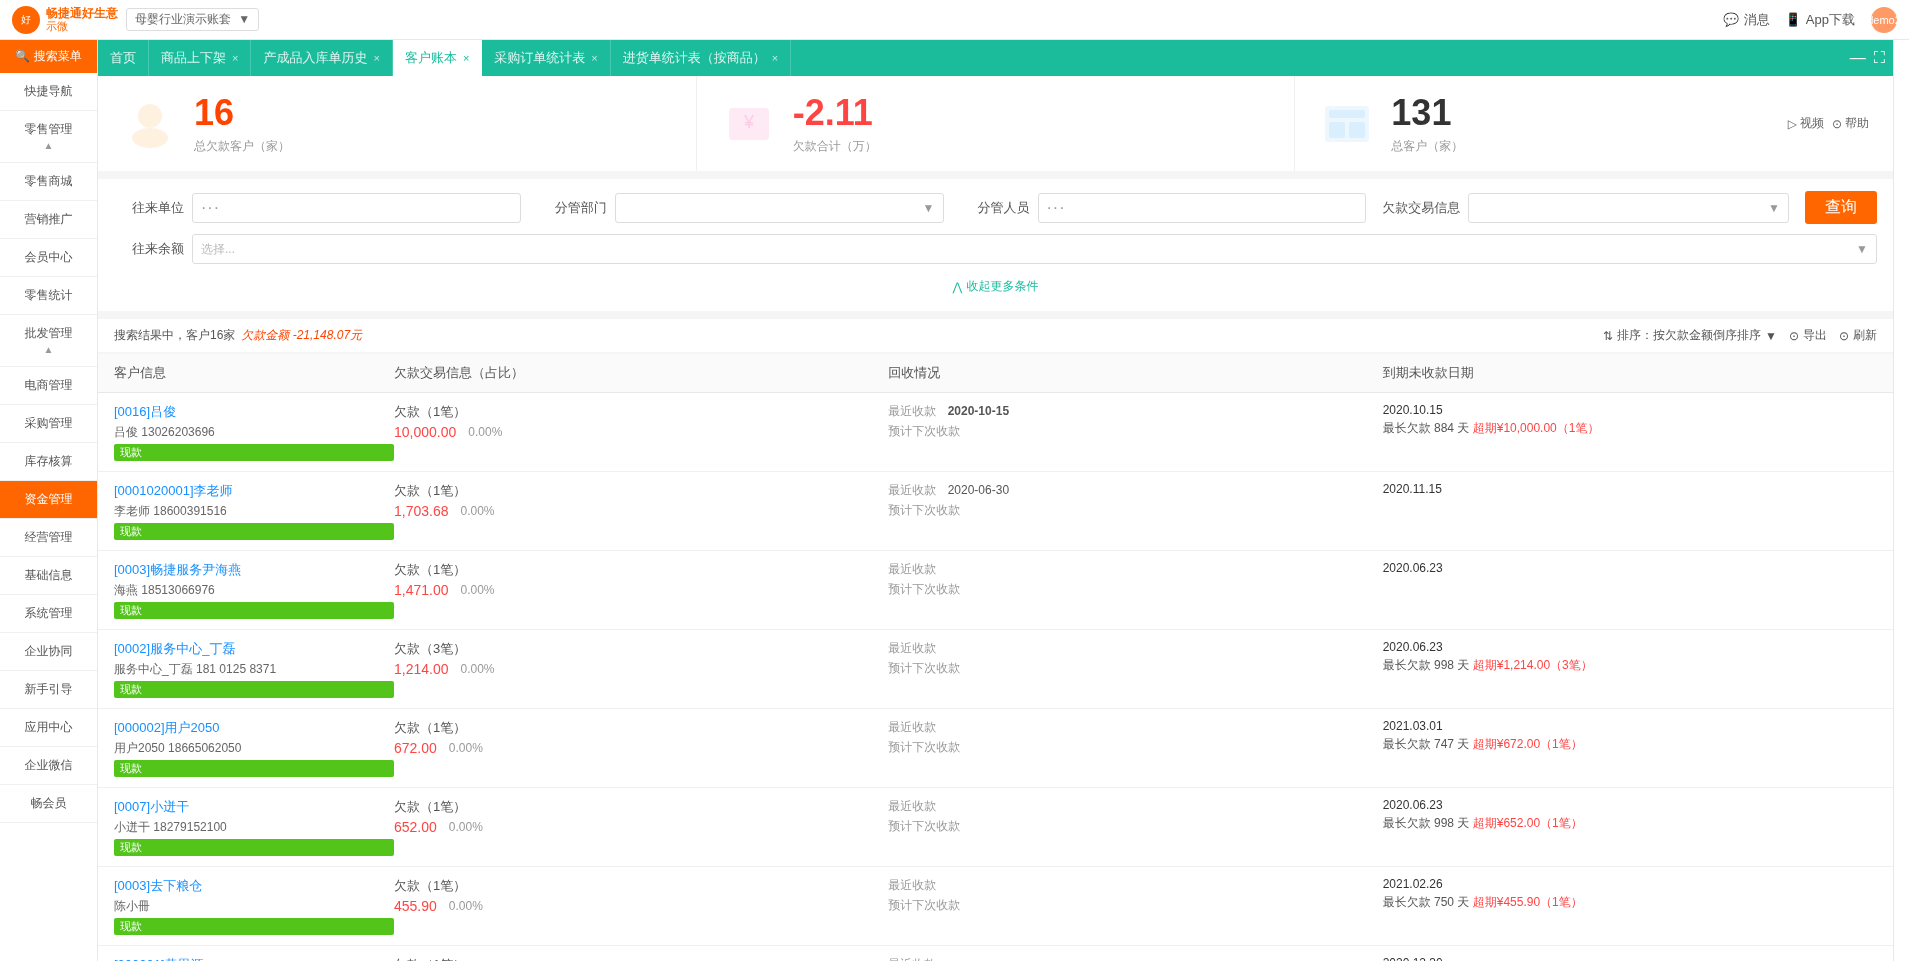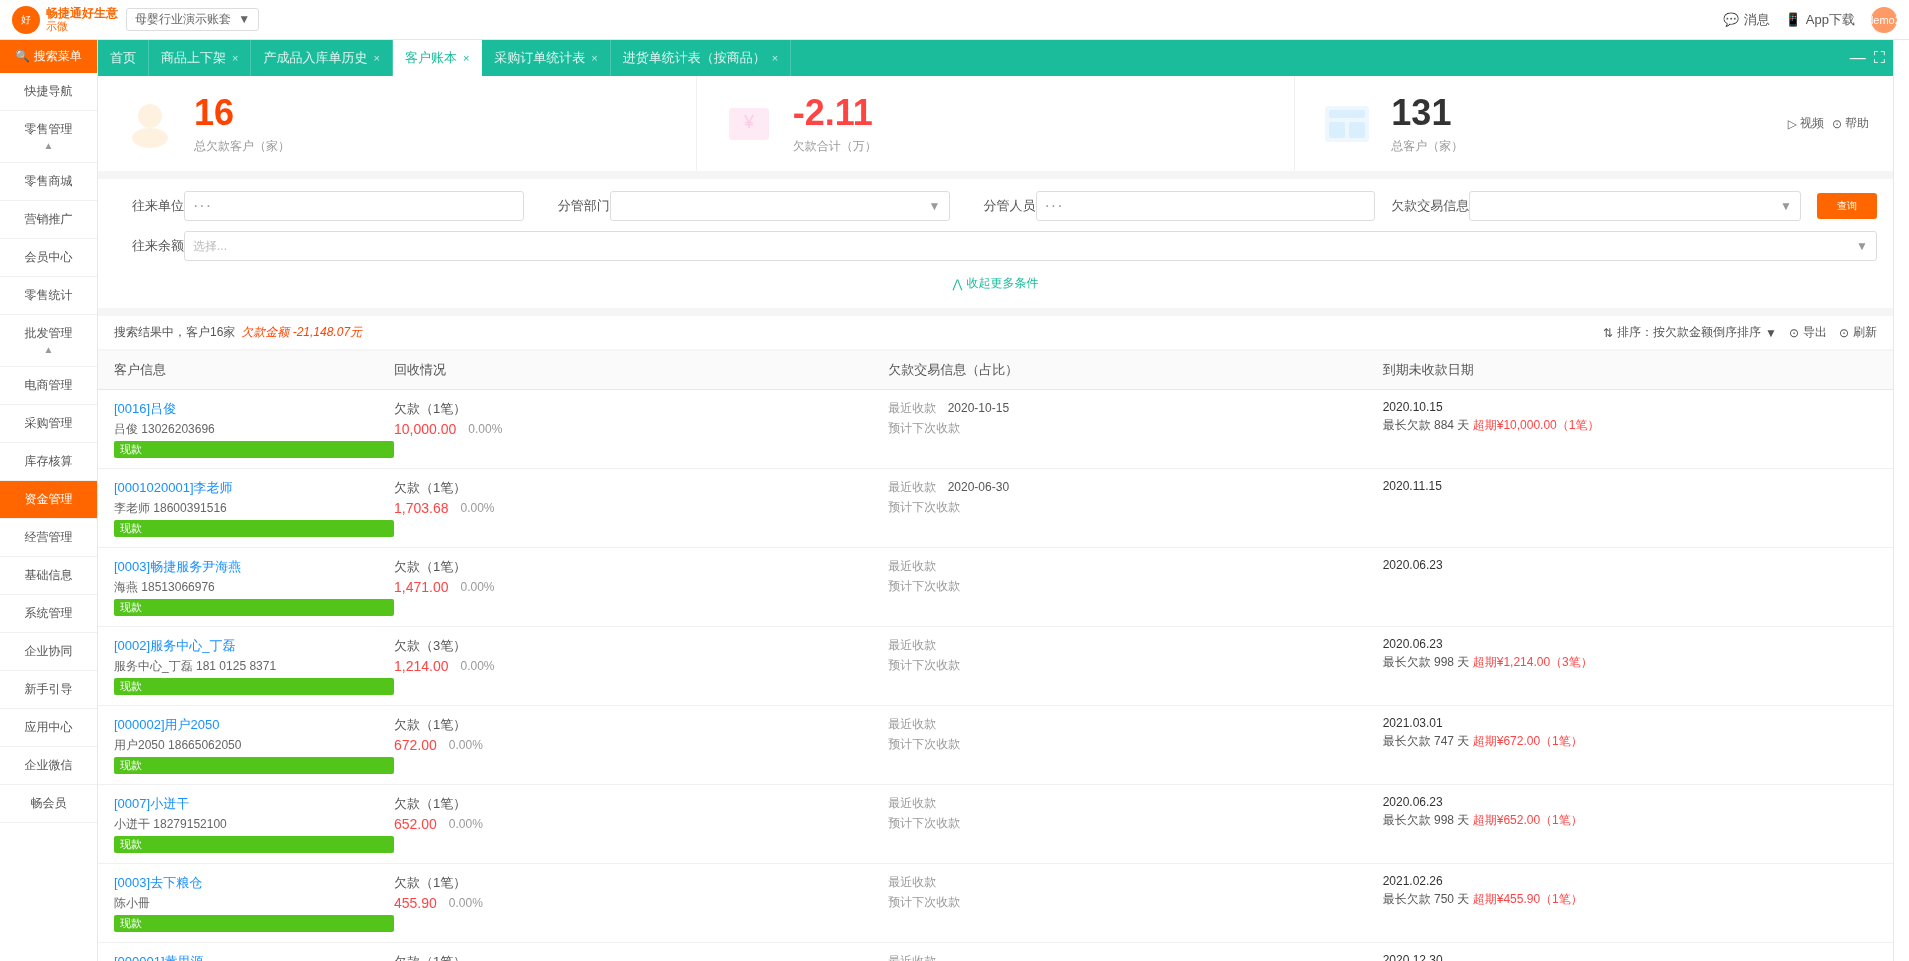--- a/index.html
+++ b/index.html
@@ -53,26 +53,26 @@
     .stat-value.red { color: #ff4444; }
     .stat-value.dark { color: #333; }
     .stat-label { font-size: 12px; color: #999; margin-top: 4px; }
     .stat-card-right { margin-left: auto; display: flex; align-items: center; gap: 8px; font-size: 12px; color: #666; }
     .video-btn { display: flex; align-items: center; gap: 3px; cursor: pointer; color: #666; }
     .help-btn { display: flex; align-items: center; gap: 3px; cursor: pointer; color: #666; }
 
     
     .filter-area { background: #fff; padding: 12px 16px; margin-bottom: 8px; }
     .filter-row { display: flex; align-items: center; gap: 16px; margin-bottom: 10px; }
-    .filter-item { display: flex; align-items: center; gap: 0; flex: 1; }
+    .filter-item { display: flex; align-items: center; gap: 8px; flex: 1; }
     .filter-label { font-size: 13px; color: #555; white-space: nowrap; min-width: 70px; text-align: right; }
     .filter-input { flex: 1; height: 30px; border: 1px solid #ddd; border-radius: 3px; padding: 0 8px; font-size: 12px; display: flex; align-items: center; justify-content: space-between; cursor: pointer; color: #333; }
     .filter-input .dots { color: #999; font-size: 16px; letter-spacing: 1px; }
     .filter-select { flex: 1; height: 30px; border: 1px solid #ddd; border-radius: 3px; padding: 0 8px; font-size: 12px; display: flex; align-items: center; justify-content: space-between; cursor: pointer; color: #999; }
-    .btn-query { background: #ff6600; color: white; border: none; padding: 6px 20px; border-radius: 3px; font-size: 10px; cursor: pointer; }
+    .btn-query { background: #ff6600; color: white; border: none; padding: 6px 20px; border-radius: 3px; font-size: 16px; cursor: pointer; }
     .collapse-row { display: flex; justify-content: center; padding: 4px; }
     .collapse-btn { color: #1abc9c; font-size: 12px; cursor: pointer; display: flex; align-items: center; gap: 4px; }
 
     
     .result-bar { display: flex; align-items: center; justify-content: space-between; background: #fff; padding: 8px 16px; margin-bottom: 2px; font-size: 12px; color: #555; }
     .result-bar-left { display: flex; align-items: center; gap: 6px; }
     .result-bar-right { display: flex; align-items: center; gap: 12px; }
     .sort-btn { display: flex; align-items: center; gap: 4px; color: #555; cursor: pointer; }
     .export-btn { display: flex; align-items: center; gap: 4px; color: #555; cursor: pointer; }
     .refresh-btn { display: flex; align-items: center; gap: 4px; color: #555; cursor: pointer; }
@@ -358,22 +358,22 @@
           <div class="refresh-btn">
             <span>⊙</span>
             <span>刷新</span>
           </div>
         </div>
       </div>
 
       <div class="data-table">
         <div class="table-header">
           <div>客户信息</div>
+          <div>欠款交易信息（占比）</div>
           <div>回收情况</div>
-          <div>欠款交易信息（占比）</div>
           <div>到期未收款日期</div>
         </div>
 
         <div class="table-row">
           <div class="customer-info">
             <a class="customer-name-link">
               <span>[0016]</span><span>吕俊</span>
             </a>
             <span class="customer-phone">吕俊 13026203696</span>
             <span class="tag-xian">现款</span>
@@ -383,21 +383,21 @@
               <span class="debt-count">欠款（1笔）</span>
             </div>
             <div class="debt-row">
               <span class="debt-amount">10,000.00</span>
               <span class="debt-percent">0.00%</span>
             </div>
           </div>
           <div class="recovery-info">
             <div>
               <span class="recovery-label">最近收款</span>
-              <span style="margin-left:8px;">2020-10-15</span>
+              <span style="margin-left:8px;font-weight:bold;">2020-10-15</span>
             </div>
             <div>
               <span class="recovery-label">预计下次收款</span>
             </div>
           </div>
           <div class="overdue-info">
             <div class="overdue-date">2020.10.15</div>
             <div class="overdue-days">
               <span>最长欠款 884 天</span>
               <a class="overdue-link"><span>超期¥10,000.00（1笔）</span></a>

